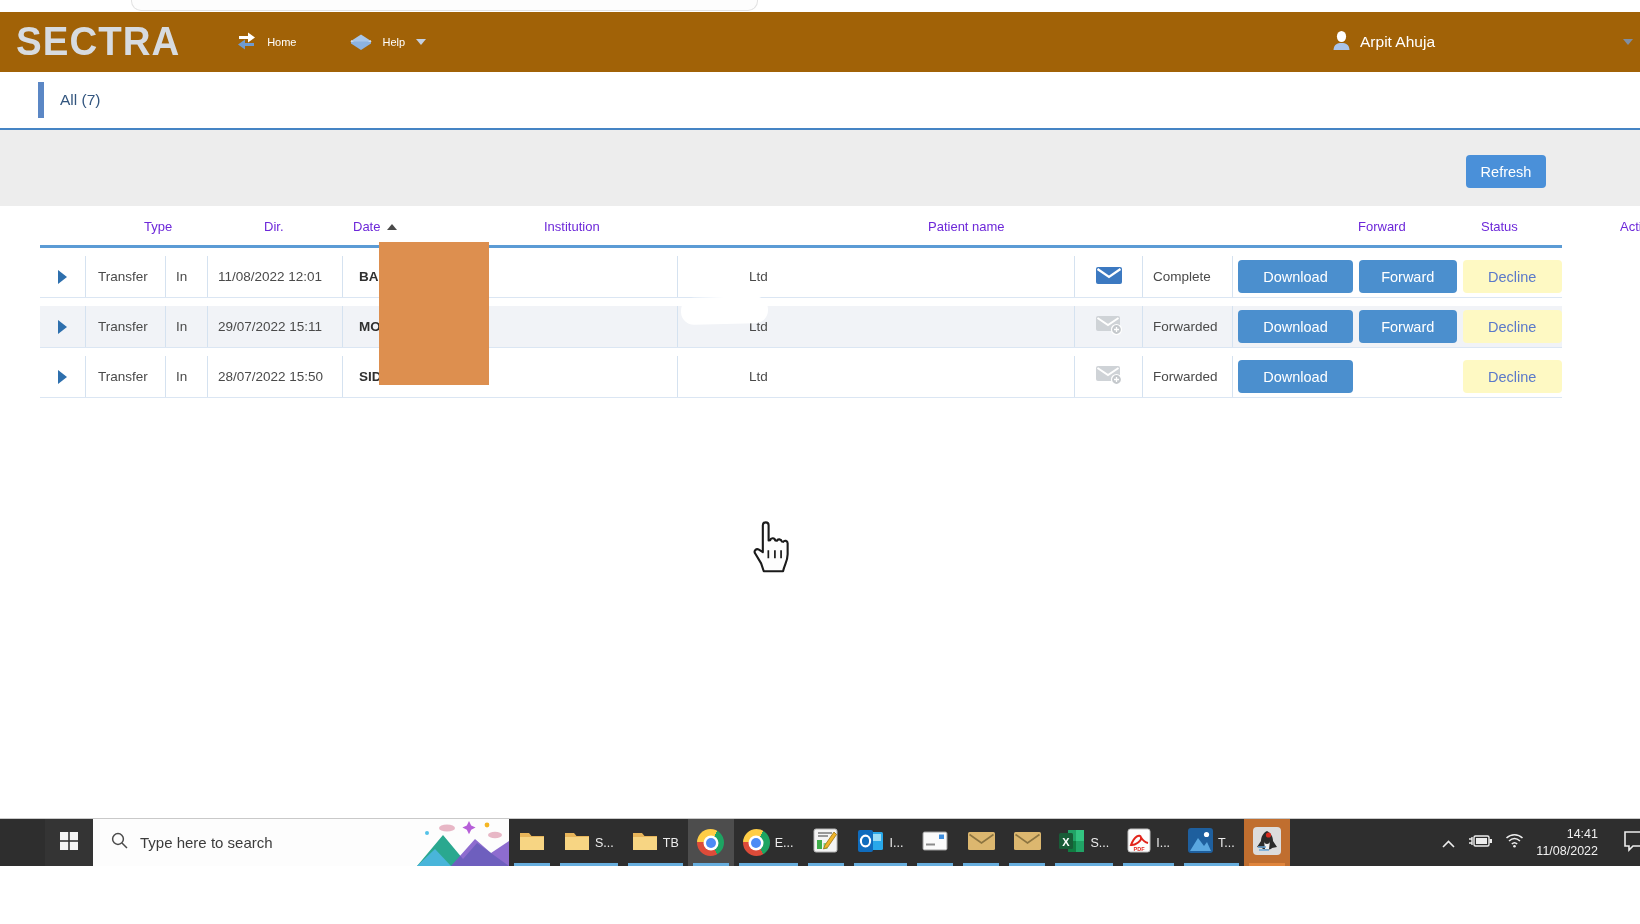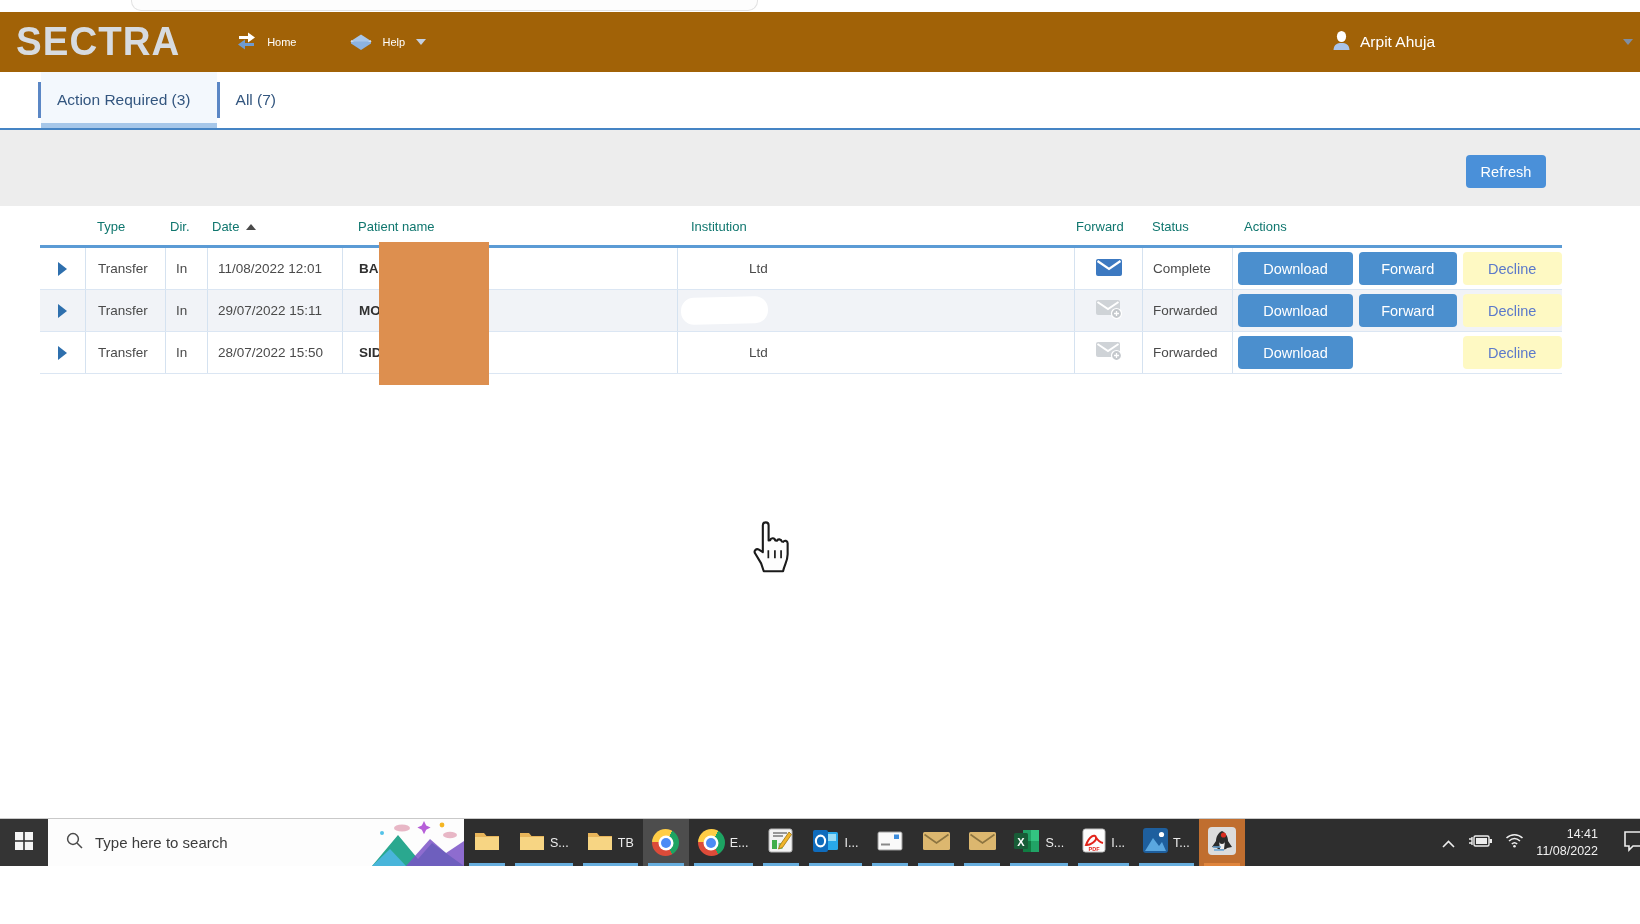--- a/index.html
+++ b/index.html
@@ -33,27 +33,27 @@
   .tab.active { background:#f3f8fd; box-shadow:inset 0 -5px 0 #a6c7e9; }
 
   
   .toolbar { position:absolute; top:130px; left:0; width:100%; height:76px; background:#ededed; }
   .refresh-btn { position:absolute; right:94px; top:25px; width:80px; height:33px; background:#4a90d9; color:#fff;
     border:none; border-radius:4px; font-size:14.5px; font-family:"Liberation Sans",sans-serif; cursor:pointer; }
 
   
   .data-table { position:absolute; top:208px; left:40px; width:1522px; }
   .grid-row { display:grid; grid-template-columns:45px 80px 42px 135px 335px 397px 68px 90px 330px; }
-  .thead { height:40px; align-items:center; color:#0f766e; font-size:13px; border-bottom:3px solid #5b9bd5; }
+  .thead { height:40px; align-items:center; color:#6d28d9; font-size:13px; border-bottom:3px solid #5b9bd5;gap:47px; }
   .th { display:flex; align-items:center; height:100%; }
   .pl12{padding-left:12px;} .pl5{padding-left:5px;} .pl16{padding-left:16px;} .pl14{padding-left:14px;}
   .pl10{padding-left:10px;} .pl2{padding-left:2px;}
   .sort-asc { width:0; height:0; border-left:5px solid transparent; border-right:5px solid transparent;
     border-bottom:6px solid #4a4a4a; margin-left:7px; }
-  .tr { height:42px; align-items:center; font-size:13.5px; color:#4a4a4a; border-bottom:1px solid #dbe6f3; background:#fff; }
+  .tr { height:42px; align-items:center; font-size:13.5px; color:#4a4a4a; border-bottom:1px solid #dbe6f3; background:#fff;margin-top:8px; }
   .tr.alt { background:#f1f3f7; }
   .td { display:flex; align-items:center; height:100%; border-left:1px solid #d5e2f0; }
   .td.no-sep { border-left:none; justify-content:center; }
   .expander { width:0; height:0; border-top:7px solid transparent; border-bottom:7px solid transparent;
     border-left:9px solid #2e6fad; cursor:pointer; }
   .patient { font-weight:bold; color:#303030; }
   .inst { padding-left:71px; }
   .msg-cell { justify-content:center; }
   .td-actions { padding-left:5px; gap:6px; }
   .abtn { height:33px; border:none; border-radius:4px; font-size:14.5px; font-family:"Liberation Sans",sans-serif; cursor:pointer; }
@@ -63,21 +63,21 @@
   .abtn-spacer { width:101px; height:33px; }
 
   
   .redaction { position:absolute; left:379px; top:242px; width:110px; height:143px; background:#dd8f4f; z-index:5; }
   .white-blob { position:absolute; left:681px; top:297px; width:87px; height:27px; background:#fff;
     border-radius:13px; transform:rotate(-1.5deg); z-index:4; }
   .cursor { position:absolute; left:748px; top:516px; z-index:9; }
 
   
   .taskbar { position:absolute; left:0; top:818px; width:100%; height:48px; background:#2e2e2e;
-    border-top:1px solid #c9c9c9; display:flex; align-items:stretch; }
+    border-top:1px solid #c9c9c9; display:flex; align-items:stretch;padding-left:45px; }
   .tb-start { width:48px; display:flex; align-items:center; justify-content:center; background:#343434; cursor:pointer; }
   .tb-search { width:416px; background:#fdfdfd; display:flex; align-items:center; padding-left:18px; gap:12px; position:relative; cursor:text; }
   .tb-search input { border:none; outline:none; background:transparent; font-size:15px; color:#3c3c3c; width:230px;
     font-family:"Liberation Sans",sans-serif; }
   .tb-search input::placeholder { color:#3c3c3c; opacity:1; }
   .search-art { position:absolute; right:0; top:0; height:100%; }
   .tb-items { display:flex; align-items:stretch; }
   .tb-item { position:relative; display:flex; align-items:center; justify-content:center; gap:5px;
     padding:0 9px; min-width:46px; cursor:pointer; }
   .tb-item .ind { position:absolute; left:5px; right:5px; bottom:0; height:3.5px; background:#67aede; }
@@ -135,40 +135,39 @@
           <path d="M1.5 20 C2 14.5 5 13 9.5 13 C14 13 17 14.5 17.5 20 Z" fill="#aac4ea"></path>
         </svg>
       </span>
       <span>Arpit Ahuja</span>
     </div>
     <span class="hdr-caret"></span>
   </div>
 
   <div class="tab-bar">
     <div class="tab-accent"></div>
-    <div class="tab active">Action Required (3)</div>
     <div class="tab-accent"></div>
     <div class="tab">All (7)</div>
   </div>
 
   <div class="toolbar">
     <button class="refresh-btn">Refresh</button>
   </div>
 
   <div class="data-table">
     <div class="grid-row thead">
       <div class="th"></div>
       <div class="th pl12">Type</div>
       <div class="th pl5">Dir.</div>
       <div class="th pl5">
         <span>Date</span>
         <span class="sort-asc"></span>
       </div>
+      <div class="th pl14">Institution</div>
       <div class="th pl16">Patient name</div>
-      <div class="th pl14">Institution</div>
       <div class="th pl2">Forward</div>
       <div class="th pl10">Status</div>
       <div class="th pl12">Actions</div>
     </div>
 
     <div class="grid-row tr">
       <div class="td no-sep">
           <span class="expander"></span>
         </div>
       <div class="td pl12">Transfer</div>

